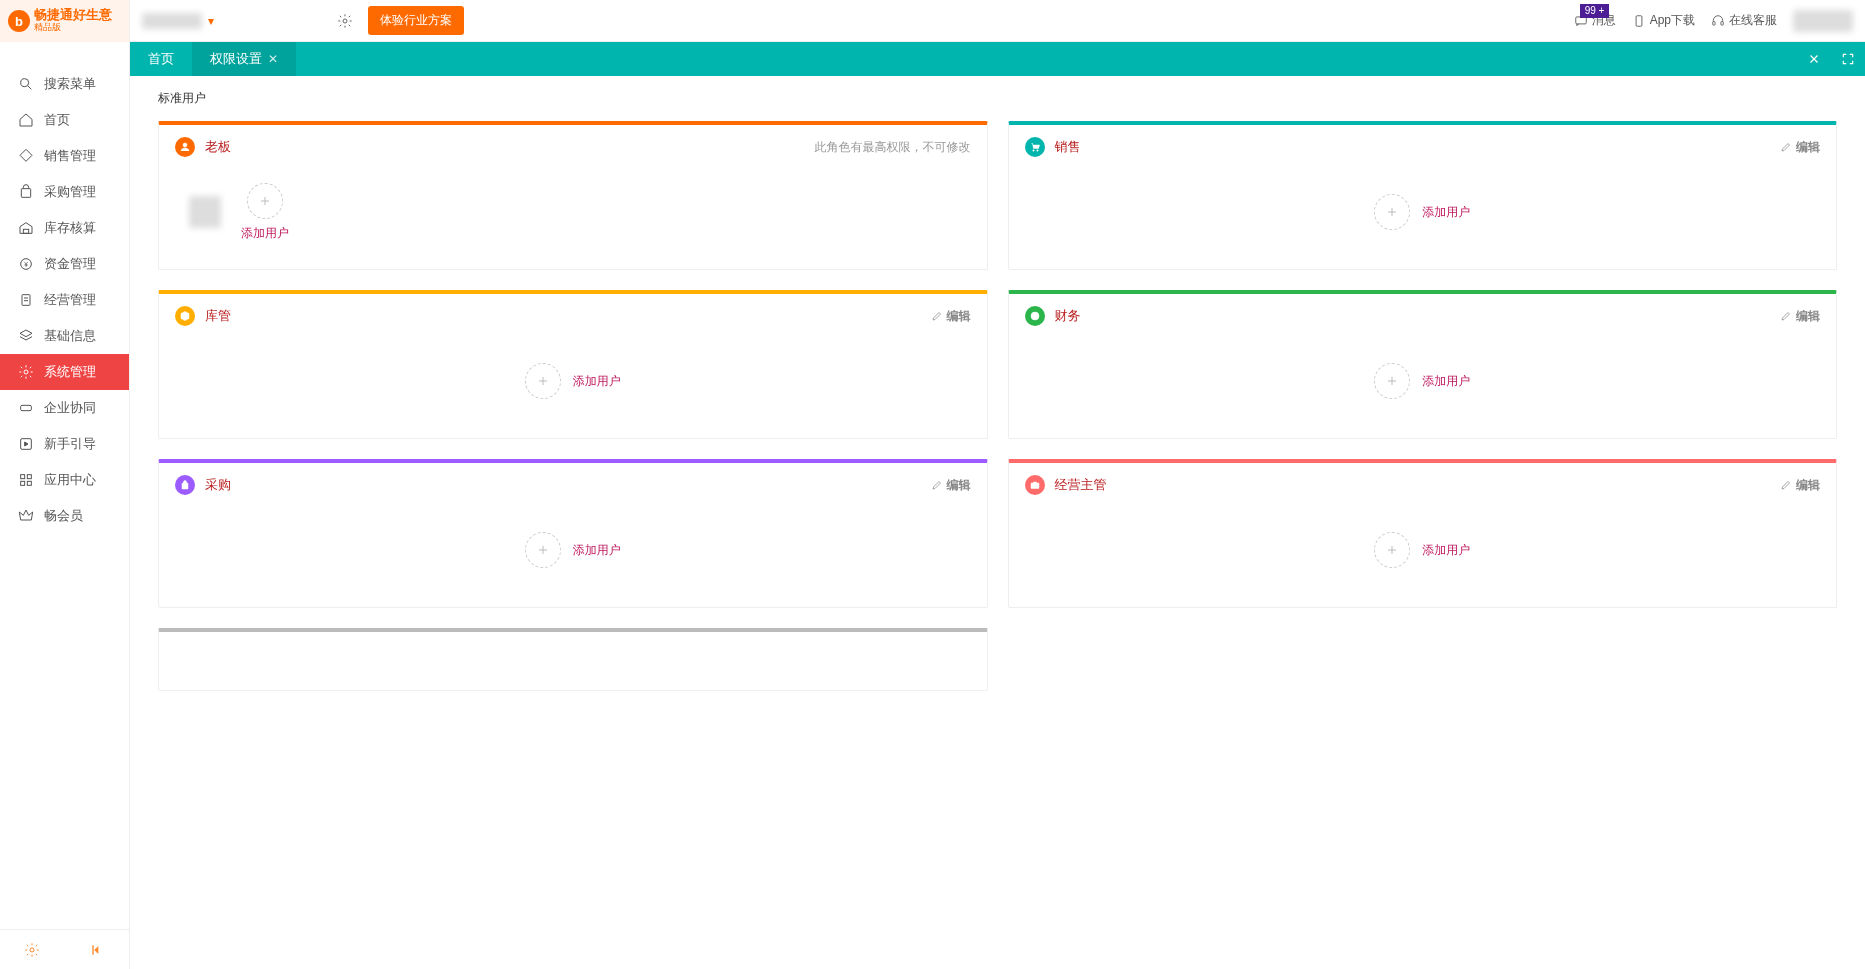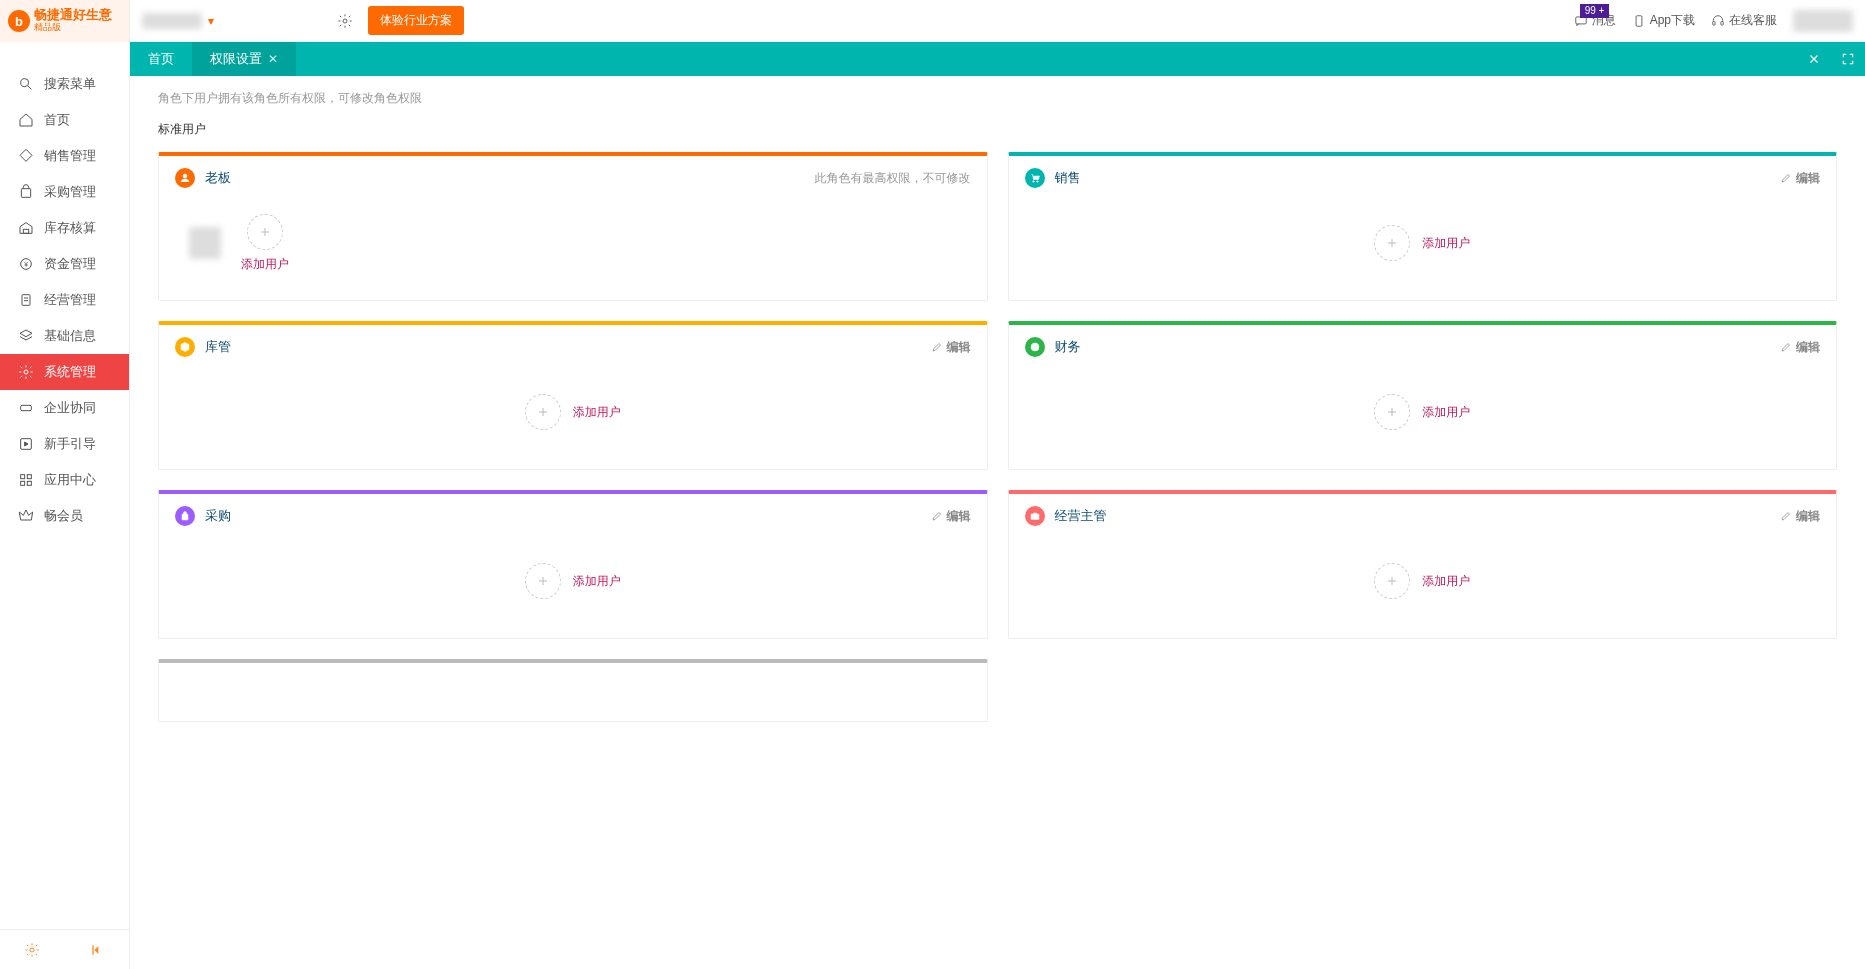--- a/index.html
+++ b/index.html
@@ -71,21 +71,21 @@
 .role-card.gray { border-top-color: #bbb; }
 .card-head { display: flex; align-items: center; padding: 12px 16px; gap: 10px; }
 .role-icon { width: 20px; height: 20px; border-radius: 50%; display: inline-flex; align-items: center; justify-content: center; color: #fff; flex-shrink: 0; }
 .role-icon svg { width: 12px; height: 12px; stroke: #fff; fill: #fff; stroke-width: 1; }
 .role-icon.orange { background: #ff6a00; }
 .role-icon.teal { background: #00b5ad; }
 .role-icon.amber { background: #ffae00; }
 .role-icon.green { background: #2bb54a; }
 .role-icon.purple { background: #9c5cff; }
 .role-icon.pink { background: #ff6b6b; }
-.role-name { font-size: 13px; color: #0c4a6e; }
+.role-name { font-size: 13px; color: #b91c1c; }
 .card-head-spacer { flex: 1; }
 .card-note { color: #999; font-size: 12px; }
 .edit-link { display: flex; align-items: center; gap: 4px; color: #888; font-size: 12px; cursor: pointer; font-weight: bold; }
 .edit-link svg { width: 12px; height: 12px; stroke: currentColor; fill: none; stroke-width: 1.5; }
 .card-body { padding: 10px 16px 24px; min-height: 100px; display: flex; align-items: center; }
 .card-body.center { justify-content: center; }
 .user-slot { display: flex; flex-direction: column; align-items: center; gap: 6px; width: 60px; }
 .user-avatar { width: 32px; height: 32px; background: #ddd; filter: blur(3px); border-radius: 2px; }
 .add-circle { width: 36px; height: 36px; border: 1px dashed #ccc; border-radius: 50%; display: flex; align-items: center; justify-content: center; color: #bbb; cursor: pointer; }
 .add-circle svg { width: 16px; height: 16px; stroke: currentColor; fill: none; stroke-width: 1.5; }
@@ -295,21 +295,20 @@
       <div class="tbtn">
           <svg viewBox="0 0 24 24">
             <path d="M4 9V4h5M20 9V4h-5M4 15v5h5M20 15v5h-5"></path>
           </svg>
         </div>
     </div>
 
     <div class="content">
 
       <div class="page-body">
-        <div class="hint-text">角色下用户拥有该角色所有权限，可修改角色权限</div>
         <div class="section-title">标准用户</div>
 
         <div class="card-grid">
 
           <div class="role-card orange">
             <div class="card-head">
               <span class="role-icon orange">
                   <svg viewBox="0 0 24 24">
                     <circle cx="12" cy="8" r="4"></circle>
                     <path d="M4 20c0-4 4-6 8-6s8 2 8 6"></path>

